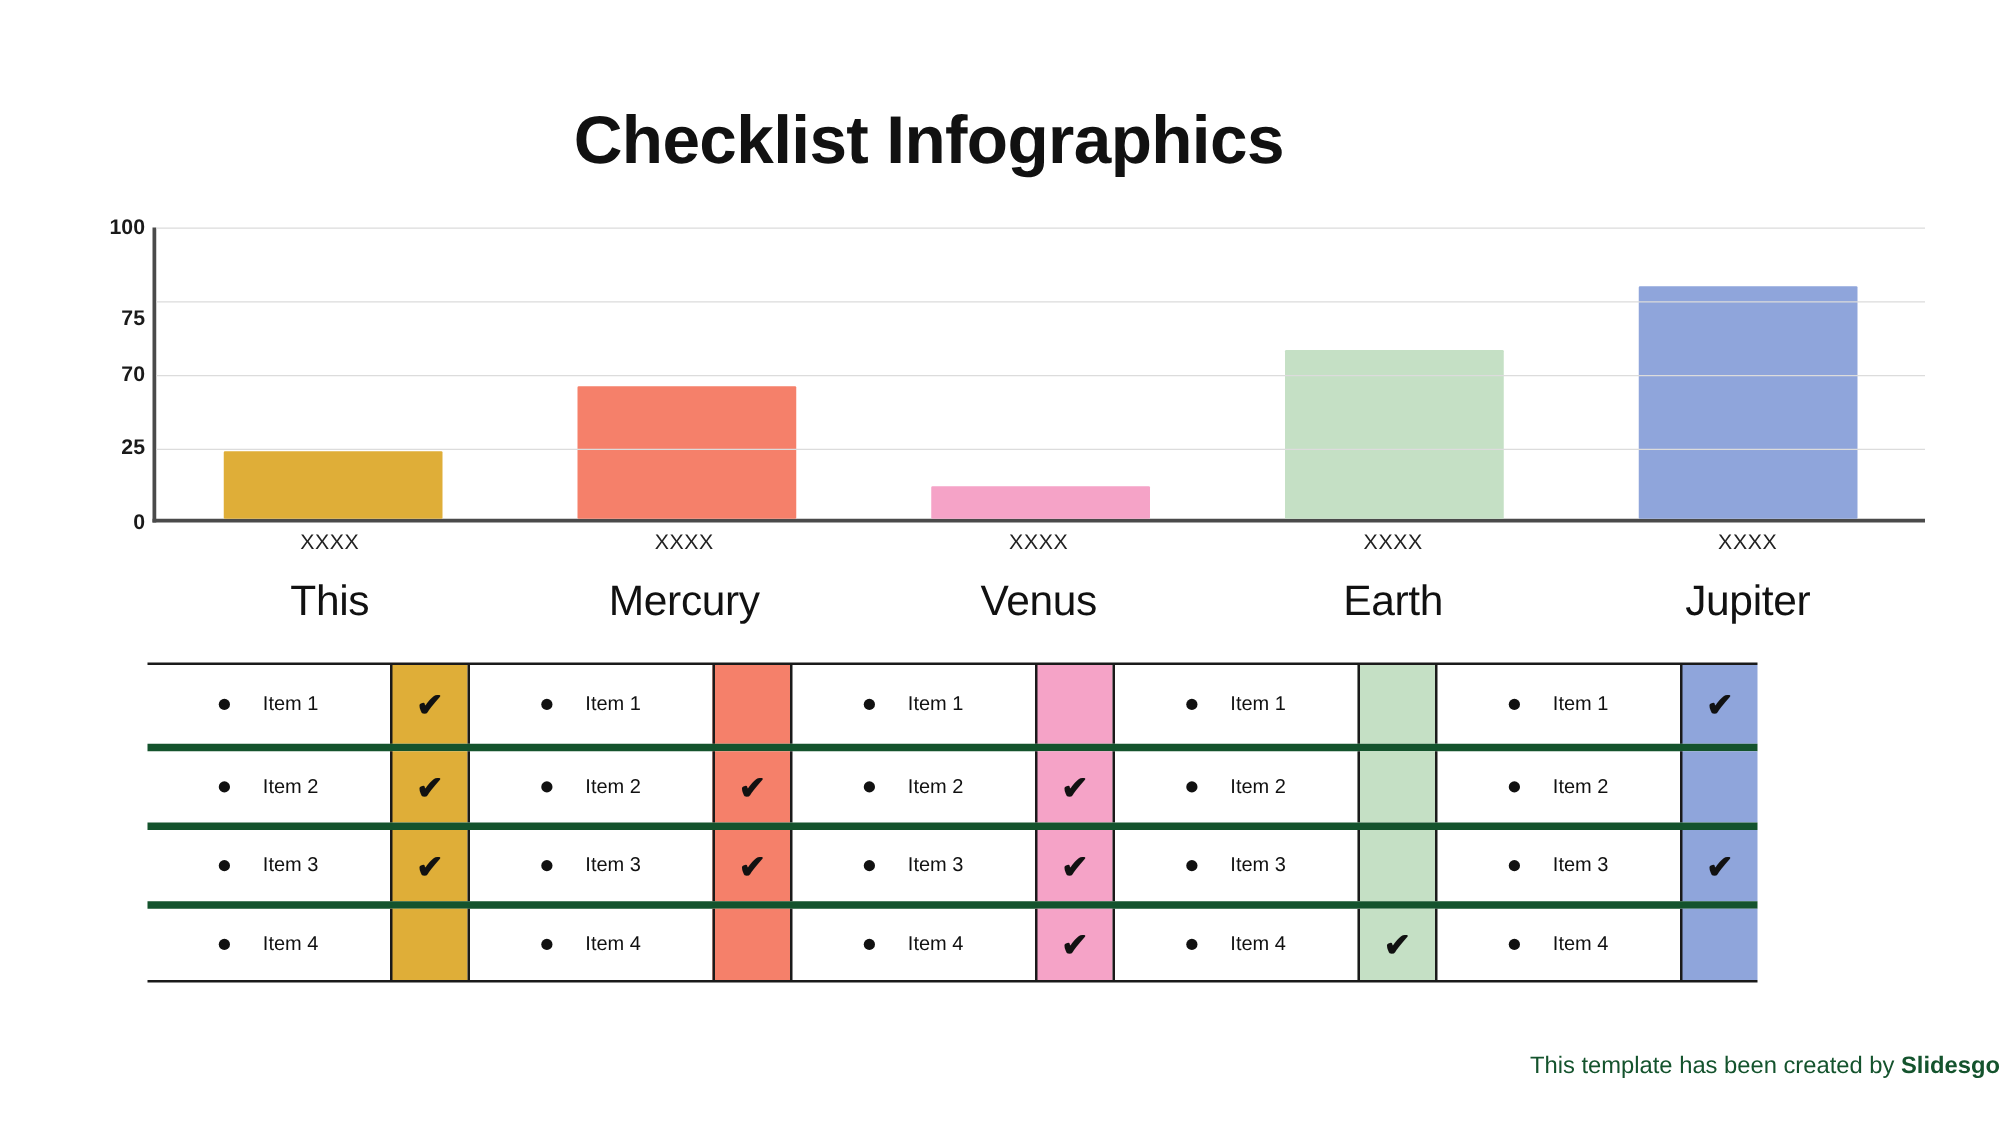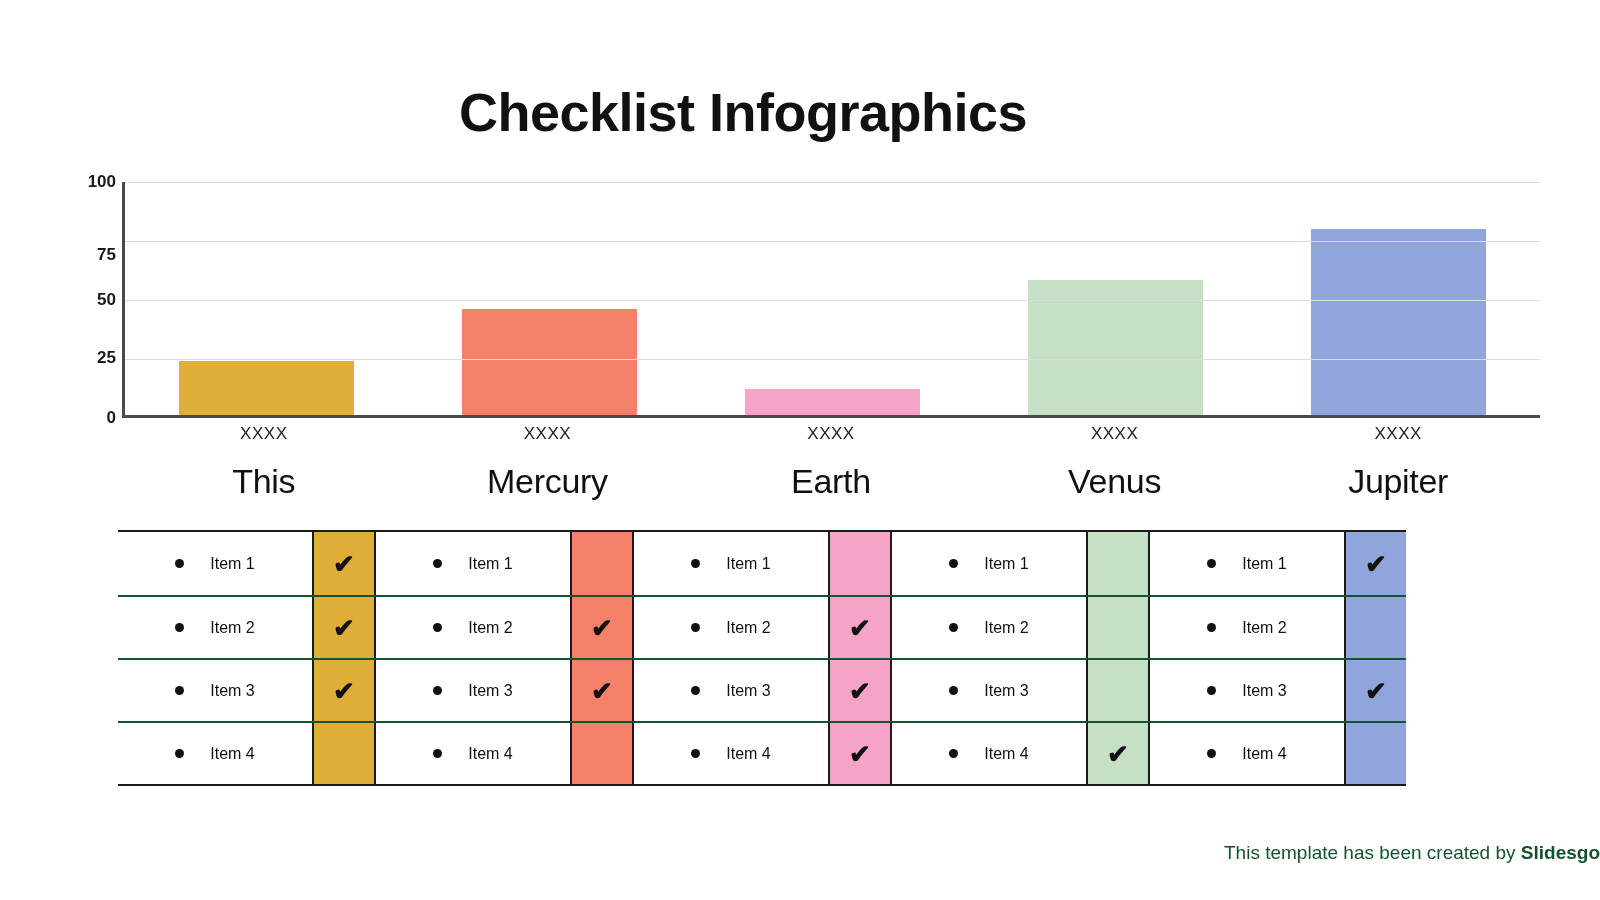--- a/index.html
+++ b/index.html
@@ -115,21 +115,21 @@
     width: 1288px;
     display: flex;
     flex-direction: column;
     border-top: 2px solid #1a1a1a;
     border-bottom: 2px solid #1a1a1a;
   }
   .trow {
     display: flex;
     height: 63px;
   }
-  .trow + .trow { border-top: 2px solid #14532d; }
+  .trow + .trow { border-top: 6px solid #14532d; }
   .cell-group {
     flex: 1 1 0;
     display: flex;
     align-items: stretch;
     min-width: 0;
   }
   .cell-group + .cell-group { border-left: 2px solid #1a1a1a; }
   .item-cell {
     flex: 1 1 auto;
     display: flex;
@@ -177,21 +177,21 @@
 <body>
 
 <div class="slide">
 
   <div class="title">Checklist Infographics</div>
 
   <div class="chart-wrap">
     <div class="y-axis-labels">
         <div class="y-tick" style="top: 0px;">100</div>
         <div class="y-tick" style="top: 73px;">75</div>
-        <div class="y-tick" style="top: 118px;">50</div>
+        <div class="y-tick" style="top: 118px;">70</div>
         <div class="y-tick" style="top: 176px;">25</div>
         <div class="y-tick" style="top: 236px;">0</div>
       </div>
     <div class="plot">
       <div class="bars">
           <div class="bar-slot">
             <div class="bar" style="height: 54.28px; background: rgb(223, 174, 56);"></div>
           </div>
           <div class="bar-slot">
             <div class="bar" style="height: 106.2px; background: rgb(245, 128, 106);"></div>
@@ -216,22 +216,22 @@
         <div class="xtick">XXXX</div>
         <div class="xtick">XXXX</div>
         <div class="xtick">XXXX</div>
         <div class="xtick">XXXX</div>
       </div>
   </div>
 
   <div class="planet-row">
       <div class="planet-name">This</div>
       <div class="planet-name">Mercury</div>
+      <div class="planet-name">Venus</div>
       <div class="planet-name">Earth</div>
-      <div class="planet-name">Venus</div>
       <div class="planet-name">Jupiter</div>
     </div>
 
   <div class="table">
       <div class="trow">
         <div class="cell-group">
           <div class="item-cell">
             <span class="bullet"></span>
             <span class="item-label">Item 1</span>
           </div>

